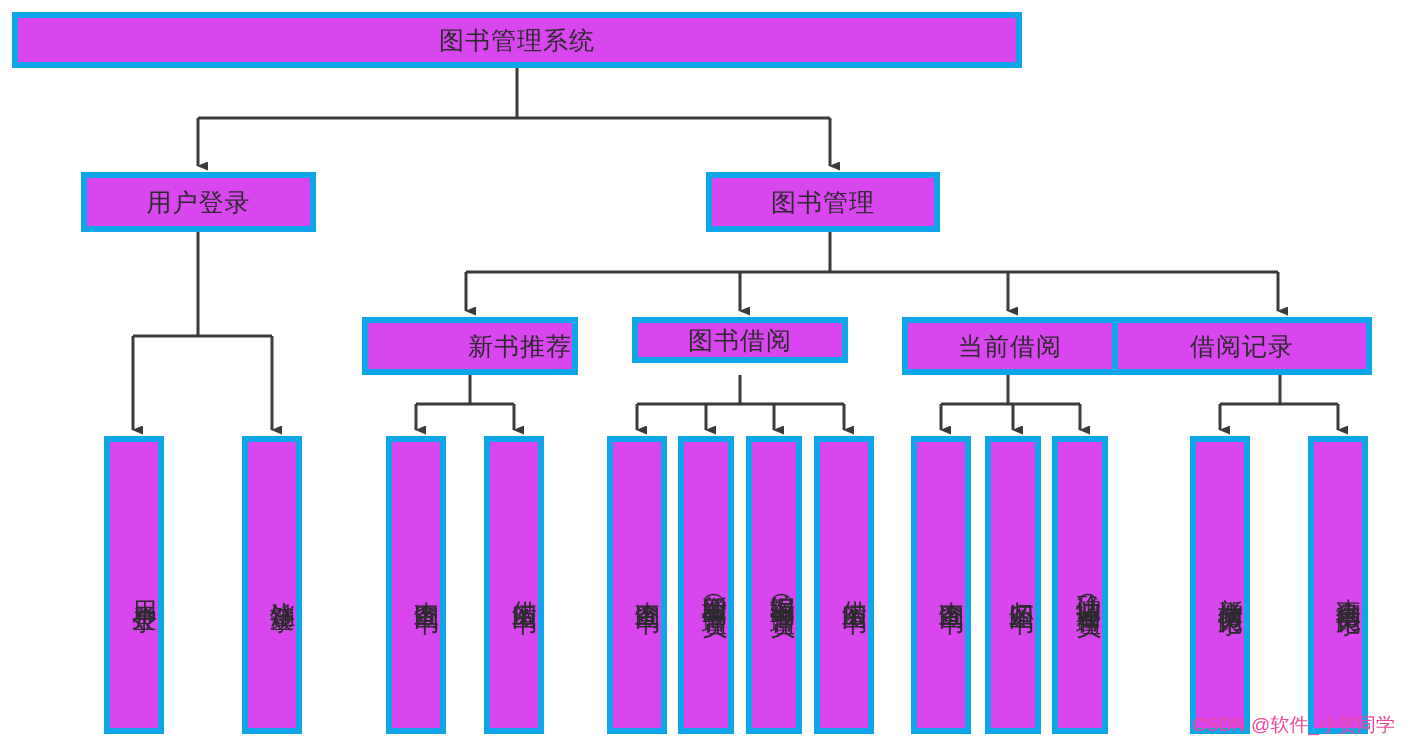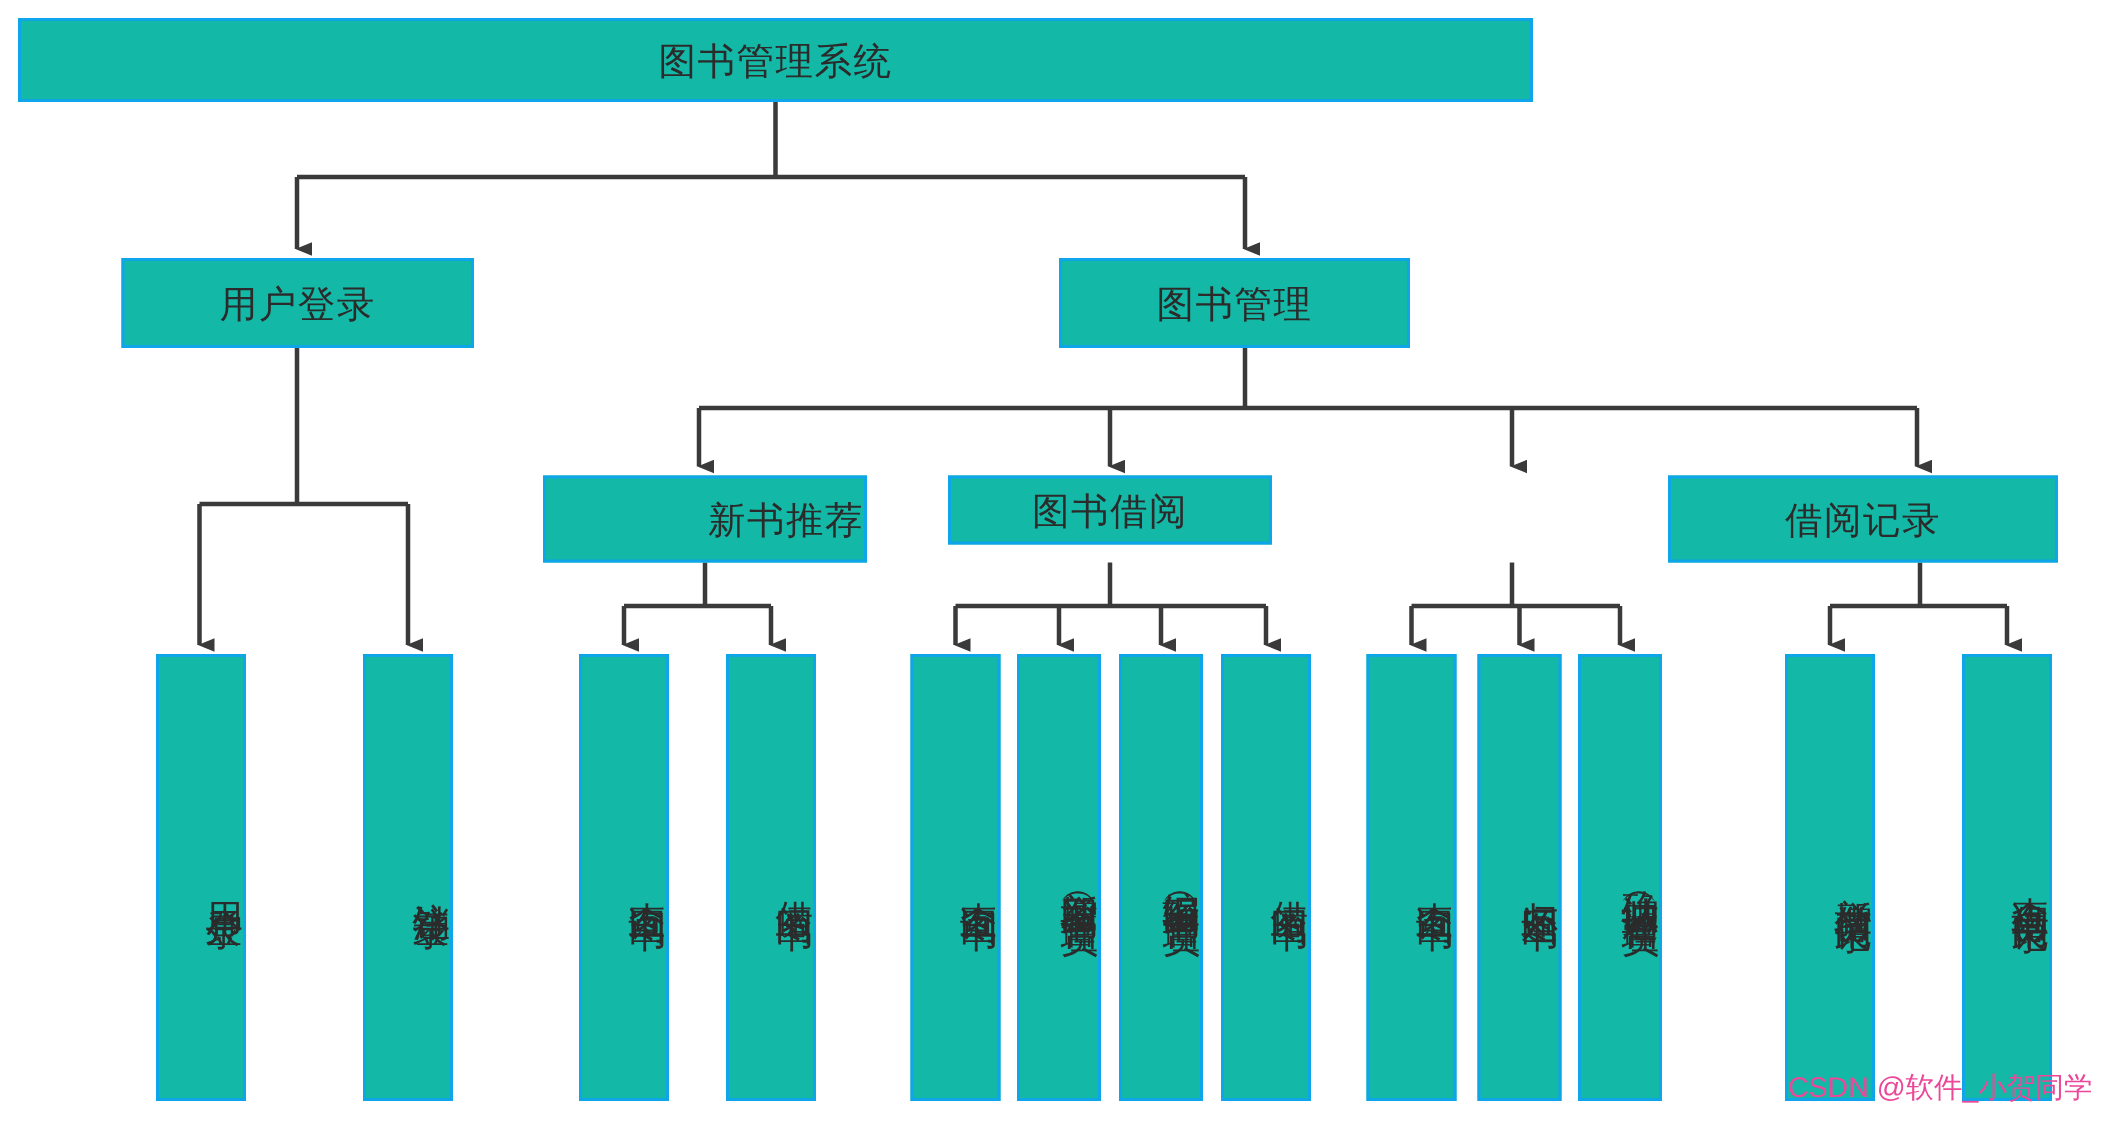--- a/index.html
+++ b/index.html
@@ -22,22 +22,22 @@
   svg.layer {
     position: absolute;
     top: 0;
     left: 0;
     width: 1405px;
     height: 747px;
   }
   .node-box {
     position: absolute;
     box-sizing: border-box;
-    border: 2px solid #0ea5e9;
-    background: #14b8a6;
+    border: 6px solid #0ea5e9;
+    background: #d946ef;
     display: flex;
     align-items: center;
     justify-content: center;
     color: #2b2b2b;
     z-index: 2;
   }
   .node-box.horiz {
     font-size: 25px;
     letter-spacing: 1px;
   }
@@ -145,20 +145,23 @@
   <div class="node-box horiz" style="left:706px; top:172px; width:234px; height:60px;">
     <span class="node-label">图书管理</span>
   </div>
 
   <div class="node-box horiz" style="left:362px; top:317px; width:216px; height:58px;justify-content:flex-end;">
     <span class="node-label">新书推荐</span>
   </div>
   <div class="node-box horiz" style="left:632px; top:317px; width:216px; height:46px;">
     <span class="node-label">图书借阅</span>
   </div>
+  <div class="node-box horiz" style="left:902px; top:317px; width:216px; height:58px;">
+    <span class="node-label">当前借阅</span>
+  </div>
   <div class="node-box horiz" style="left:1112px; top:317px; width:260px; height:58px;">
     <span class="node-label">借阅记录</span>
   </div>
 
   <div class="node-box vert" style="left:104px; top:436px; width:60px; height:298px;">
     <span class="node-label">用户登录</span>
   </div>
   <div class="node-box vert" style="left:242px; top:436px; width:60px; height:298px;">
     <span class="node-label">注销登录</span>
   </div>

